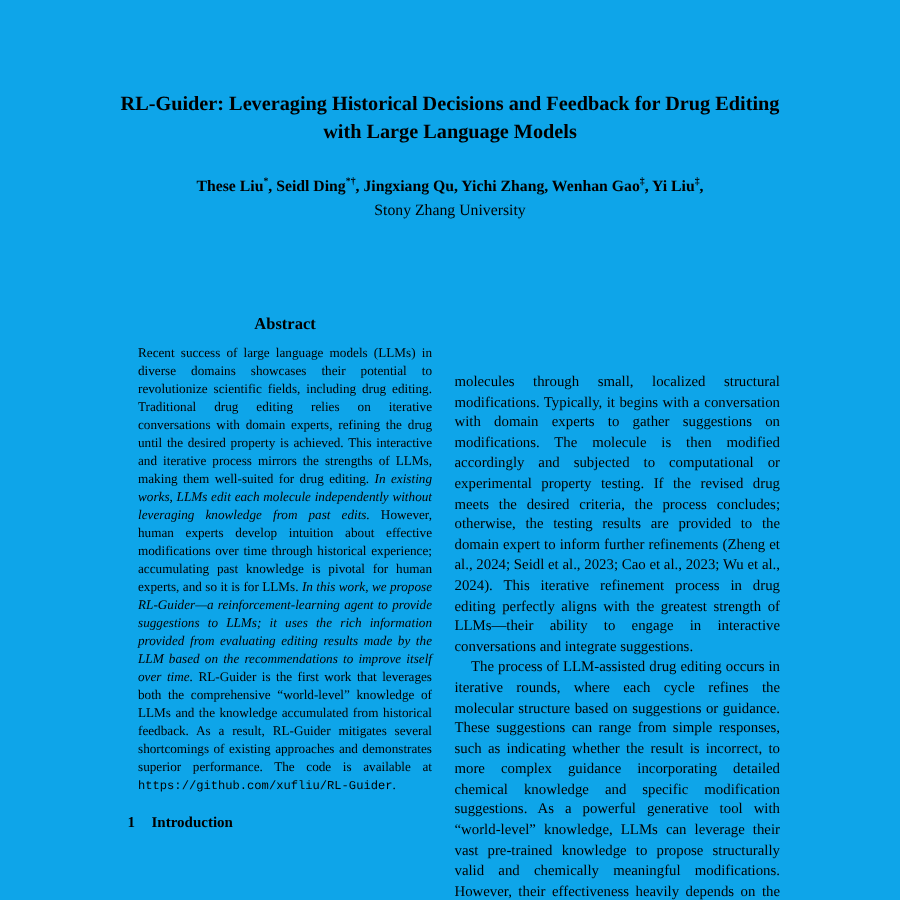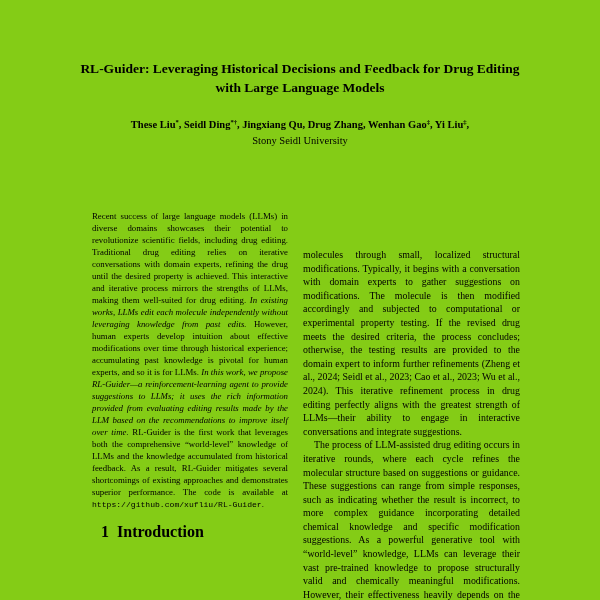--- a/index.html
+++ b/index.html
@@ -1,18 +1,18 @@
 <!DOCTYPE html>
 <html><head>
 <meta charset="utf-8">
 <style>
   html, body { margin: 0; padding: 0; background: #ffffff; }
   .page {
     position: relative; width: 600px; height: 600px; overflow: hidden;
-    background: #84cc16; color: #000000;
+    background: #0ea5e9; color: #000000;
     font-family: "Liberation Serif", serif;
   }
   .paper-title {
     position: absolute; top: 60px; left: 80px; width: 440px; margin: 0;
     text-align: center; font-size: 13.5px; font-weight: bold; line-height: 1.38;
   }
   .authors-line {
     position: absolute; top: 119px; left: 0; width: 600px;
     text-align: center; font-size: 10.5px; font-weight: bold;
   }
@@ -24,41 +24,42 @@
     position: absolute; top: 152px; left: 0; width: 600px;
     text-align: center; font-size: 7.8px;
   }
   .col-left  { position: absolute; top: 210px; left: 85px;  width: 210px; }
   .col-right { position: absolute; top: 207px; left: 303px; width: 217px; height: 393px; overflow: hidden; margin-top: 41px; }
   .abstract-heading { margin: 0 0 7px 0; text-align: center; font-size: 11px; font-weight: bold; }
   .abstract-text {
     margin: 0; padding: 0 7px; font-size: 8.8px; line-height: 12px;
     text-align: justify; overflow-wrap: break-word;
   }
-  .section-heading { margin: 12px 0 0 16px; font-size: 16px; font-weight: bold; }
+  .section-heading { margin: 12px 0 0 0; font-size: 10px; font-weight: bold; }
   .section-number { display: inline-block; min-width: 16px; }
   .body-para { margin: 0; font-size: 9.9px; line-height: 13.6px; text-align: justify; }
   .body-para + .body-para { text-indent: 11px; }
   sup { font-size: 62%; line-height: 0; }
   .seg-italic { font-style: italic; }
   .seg-mono { font-family: "Liberation Mono", "DejaVu Sans Mono", monospace; font-size: 0.92em; }
 </style>
 </head>
 <body>
 
 <div class="page">
 
   <h1 class="paper-title">RL-Guider: Leveraging Historical Decisions and Feedback for Drug Editing with Large Language Models</h1>
 
-  <div class="authors-line"><span>These Liu</span><sup>*</sup><span>, Seidl Ding</span><sup>*†</sup><span>, Jingxiang Qu, Drug Zhang, Wenhan Gao</span><sup>‡</sup><span>, Yi Liu</span><sup>‡</sup><span>,</span></div>
+  <div class="authors-line"><span>These Liu</span><sup>*</sup><span>, Seidl Ding</span><sup>*†</sup><span>, Jingxiang Qu, Yichi Zhang, Wenhan Gao</span><sup>‡</sup><span>, Yi Liu</span><sup>‡</sup><span>,</span></div>
 
-  <div class="affiliation">Stony Seidl University</div>
+  <div class="affiliation">Stony Zhang University</div>
 
 
   <div class="col-left">
+    <h2 class="abstract-heading">Abstract</h2>
     <p class="abstract-text"><span>Recent success of large language models (LLMs) in diverse domains showcases their potential to revolutionize scientific fields, including drug editing. Traditional drug editing relies on iterative conversations with domain experts, refining the drug until the desired property is achieved. This interactive and iterative process mirrors the strengths of LLMs, making them well-suited for drug editing. </span><span class="seg-italic">In existing works, LLMs edit each molecule independently without leveraging knowledge from past edits.</span><span> However, human experts develop intuition about effective modifications over time through historical experience; accumulating past knowledge is pivotal for human experts, and so it is for LLMs. </span><span class="seg-italic">In this work, we propose RL-Guider—a reinforcement-learning agent to provide suggestions to LLMs; it uses the rich information provided from evaluating editing results made by the LLM based on the recommendations to improve itself over time.</span><span> RL-Guider is the first work that leverages both the comprehensive “world-level” knowledge of LLMs and the knowledge accumulated from historical feedback. As a result, RL-Guider mitigates several shortcomings of existing approaches and demonstrates superior performance. The code is available at </span><span class="seg-mono">https://github.com/xufliu/RL-Guider</span><span>.</span></p>
     <h3 class="section-heading"><span class="section-number">1</span><span>Introduction</span></h3>
   </div>
 
   <div class="col-right">
     <p class="body-para">molecules through small, localized structural modifications. Typically, it begins with a conversation with domain experts to gather suggestions on modifications. The molecule is then modified accordingly and subjected to computational or experimental property testing. If the revised drug meets the desired criteria, the process concludes; otherwise, the testing results are provided to the domain expert to inform further refinements (Zheng et al., 2024; Seidl et al., 2023; Cao et al., 2023; Wu et al., 2024). This iterative refinement process in drug editing perfectly aligns with the greatest strength of LLMs—their ability to engage in interactive conversations and integrate suggestions.</p>
     <p class="body-para">The process of LLM-assisted drug editing occurs in iterative rounds, where each cycle refines the molecular structure based on suggestions or guidance. These suggestions can range from simple responses, such as indicating whether the result is incorrect, to more complex guidance incorporating detailed chemical knowledge and specific modification suggestions. As a powerful generative tool with “world-level” knowledge, LLMs can leverage their vast pre-trained knowledge to propose structurally valid and chemically meaningful modifications. However, their effectiveness heavily depends on the quality of the provided prompts, suggestions, and guidance. Hence, the core of LLM-assisted drug editing lies in the design of</p>
   </div>
 
 </div>

